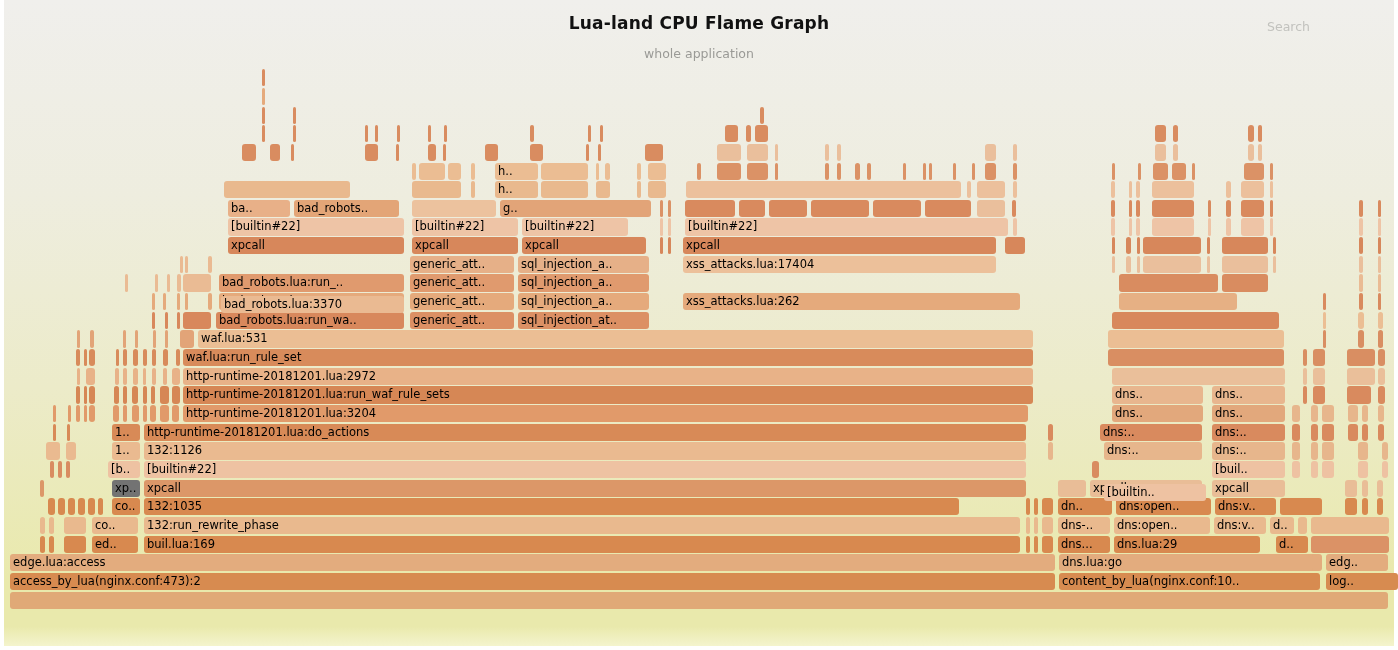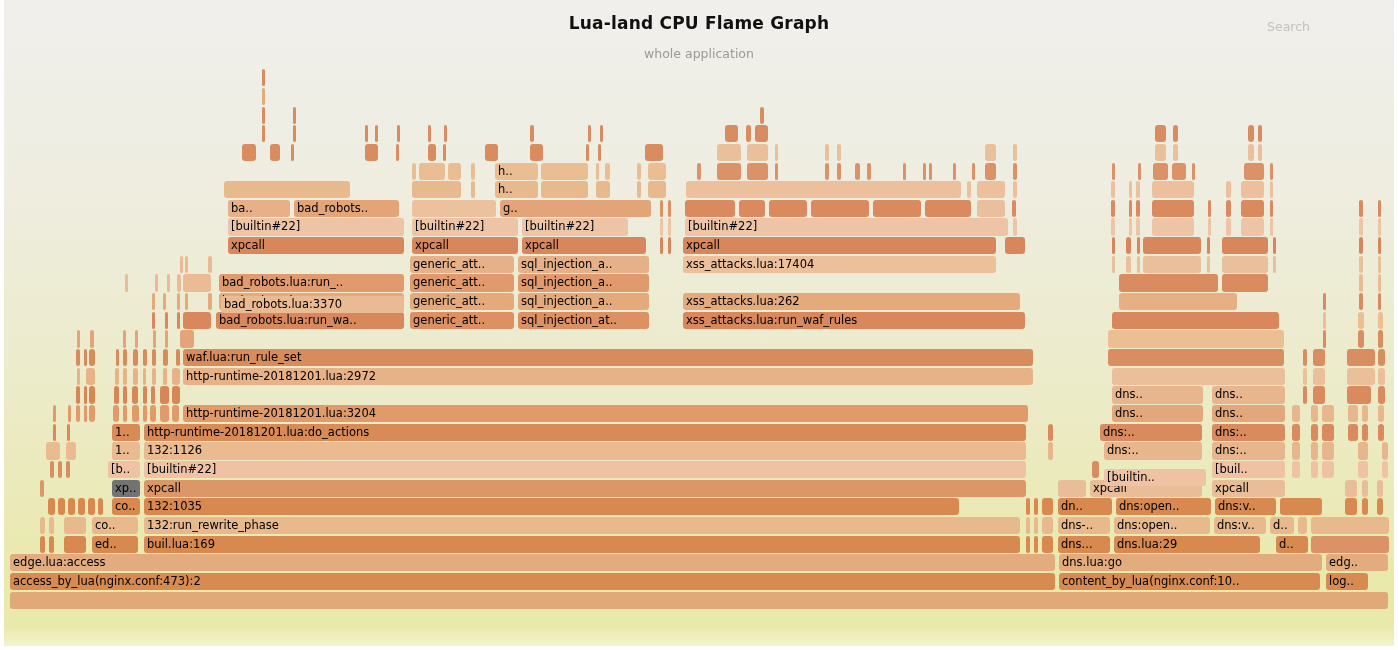--- a/index.html
+++ b/index.html
@@ -36,21 +36,21 @@
 <div id="bg"></div>
 
 <div id="title">Lua-land CPU Flame Graph</div>
 <div id="subtitle">whole application</div>
 <div id="search">Search</div>
 
 <div id="graph">
     <div class="frame" style="left: 10px; top: 591.6px; width: 1378.4px; background: rgb(224, 169, 119);"></div>
     <div class="frame" style="left: 10px; top: 573px; width: 1045.4px; background: rgb(215, 139, 80);">access_by_lua(nginx.conf:473):2</div>
     <div class="frame" style="left: 1059px; top: 573px; width: 261.4px; background: rgb(215, 139, 80);">content_by_lua(nginx.conf:10..</div>
-    <div class="frame" style="left: 1326px; top: 573px; width: 42px; background: rgb(215, 139, 80);">log..</div>
+    <div class="frame" style="left: 1326px; top: 573px; width: 72px; background: rgb(215, 139, 80);">log..</div>
     <div class="frame" style="left: 1059px; top: 554.3px; width: 261.4px; background: rgb(227, 172, 126);">dns.lua:go</div>
     <div class="frame" style="left: 10px; top: 554.3px; width: 1045.4px; background: rgb(227, 172, 126);">edge.lua:access</div>
     <div class="frame" style="left: 1312px; top: 554.3px; width: 10.4px; background: rgb(227, 172, 126);"></div>
     <div class="frame" style="left: 1326px; top: 554.3px; width: 62.4px; background: rgb(227, 172, 126);">edg..</div>
     <div class="frame" style="left: 40px; top: 535.7px; width: 5.4px; background: rgb(216, 137, 79);"></div>
     <div class="frame" style="left: 49px; top: 535.7px; width: 5.4px; background: rgb(216, 137, 79);"></div>
     <div class="frame" style="left: 64px; top: 535.7px; width: 22.4px; background: rgb(216, 137, 79);"></div>
     <div class="frame" style="left: 92px; top: 535.7px; width: 46.4px; background: rgb(216, 137, 79);">ed..</div>
     <div class="frame" style="left: 144px; top: 535.7px; width: 876.4px; background: rgb(216, 137, 79);">buil.lua:169</div>
     <div class="frame" style="left: 1026px; top: 535.7px; width: 4.4px; background: rgb(216, 137, 79);"></div>
@@ -100,21 +100,21 @@
     <div class="frame" style="left: 1212px; top: 479.7px; width: 73.4px; background: rgb(233, 189, 151);">xpcall</div>
     <div class="frame" style="left: 1345px; top: 479.7px; width: 12.4px; background: rgb(233, 189, 151);"></div>
     <div class="frame" style="left: 1362px; top: 479.7px; width: 6.4px; background: rgb(233, 189, 151);"></div>
     <div class="frame" style="left: 1377px; top: 479.7px; width: 6.4px; background: rgb(233, 189, 151);"></div>
     <div class="frame" style="left: 50px; top: 461px; width: 4.4px; background: rgb(217, 140, 96);"></div>
     <div class="frame" style="left: 58px; top: 461px; width: 4.4px; background: rgb(217, 140, 96);"></div>
     <div class="frame" style="left: 66px; top: 461px; width: 4.4px; background: rgb(217, 140, 96);"></div>
     <div class="frame" style="left: 108px; top: 461px; width: 32.4px; background: rgb(238, 194, 162);">[b..</div>
     <div class="frame" style="left: 144px; top: 461px; width: 882.4px; background: rgb(238, 194, 162);">[builtin#22]</div>
     <div class="frame" style="left: 1092px; top: 461px; width: 7.4px; background: rgb(217, 140, 96);"></div>
-    <div class="frame" style="left: 1104px; top: 469px; width: 102px; background: rgb(238, 194, 162);">[builtin..</div>
+    <div class="frame" style="left: 1104px; top: 484px; width: 102px; background: rgb(238, 194, 162);">[builtin..</div>
     <div class="frame" style="left: 1212px; top: 461px; width: 73.4px; background: rgb(238, 194, 162);">[buil..</div>
     <div class="frame" style="left: 1292px; top: 461px; width: 8.4px; background: rgb(238, 194, 162);"></div>
     <div class="frame" style="left: 1311px; top: 461px; width: 7.4px; background: rgb(238, 194, 162);"></div>
     <div class="frame" style="left: 1322px; top: 461px; width: 12.4px; background: rgb(238, 194, 162);"></div>
     <div class="frame" style="left: 1358px; top: 461px; width: 10.4px; background: rgb(238, 194, 162);"></div>
     <div class="frame" style="left: 1382px; top: 461px; width: 6.4px; background: rgb(238, 194, 162);"></div>
     <div class="frame" style="left: 46px; top: 442.4px; width: 14.4px; background: rgb(234, 186, 144);"></div>
     <div class="frame" style="left: 66px; top: 442.4px; width: 10.4px; background: rgb(234, 186, 144);"></div>
     <div class="frame" style="left: 112px; top: 442.4px; width: 28.4px; background: rgb(234, 186, 144);">1..</div>
     <div class="frame" style="left: 144px; top: 442.4px; width: 882.4px; background: rgb(234, 186, 144);">132:1126</div>
@@ -163,20 +163,21 @@
     <div class="frame" style="left: 76px; top: 386.4px; width: 4.4px; background: rgb(214, 135, 85);"></div>
     <div class="frame" style="left: 84px; top: 386.4px; width: 2.4px; background: rgb(214, 135, 85);"></div>
     <div class="frame" style="left: 89px; top: 386.4px; width: 6.4px; background: rgb(214, 135, 85);"></div>
     <div class="frame" style="left: 114px; top: 386.4px; width: 5.4px; background: rgb(214, 135, 85);"></div>
     <div class="frame" style="left: 123px; top: 386.4px; width: 4.4px; background: rgb(214, 135, 85);"></div>
     <div class="frame" style="left: 132px; top: 386.4px; width: 6.4px; background: rgb(214, 135, 85);"></div>
     <div class="frame" style="left: 143px; top: 386.4px; width: 4.4px; background: rgb(214, 135, 85);"></div>
     <div class="frame" style="left: 151px; top: 386.4px; width: 4.4px; background: rgb(214, 135, 85);"></div>
     <div class="frame" style="left: 160px; top: 386.4px; width: 9.4px; background: rgb(214, 135, 85);"></div>
     <div class="frame" style="left: 172px; top: 386.4px; width: 8.4px; background: rgb(214, 135, 85);"></div>
+    <div class="frame" style="left: 183px; top: 386.4px; width: 850.4px; background: rgb(214, 135, 85);">http-runtime-20181201.lua:run_waf_rule_sets</div>
     <div class="frame" style="left: 1112px; top: 386.4px; width: 91.4px; background: rgb(232, 182, 142);">dns..</div>
     <div class="frame" style="left: 1212px; top: 386.4px; width: 73.4px; background: rgb(232, 182, 142);">dns..</div>
     <div class="frame" style="left: 1303px; top: 386.4px; width: 4.4px; background: rgb(217, 138, 94);"></div>
     <div class="frame" style="left: 1313px; top: 386.4px; width: 12.4px; background: rgb(217, 138, 94);"></div>
     <div class="frame" style="left: 1347px; top: 386.4px; width: 24.4px; background: rgb(217, 138, 94);"></div>
     <div class="frame" style="left: 1378px; top: 386.4px; width: 7.4px; background: rgb(217, 138, 94);"></div>
     <div class="frame" style="left: 77px; top: 367.7px; width: 2.4px; background: rgb(232, 178, 136);"></div>
     <div class="frame" style="left: 86px; top: 367.7px; width: 9.4px; background: rgb(232, 178, 136);"></div>
     <div class="frame" style="left: 115px; top: 367.7px; width: 4.4px; background: rgb(232, 178, 136);"></div>
     <div class="frame" style="left: 123px; top: 367.7px; width: 4.4px; background: rgb(232, 178, 136);"></div>
@@ -207,32 +208,32 @@
     <div class="frame" style="left: 1313px; top: 349.1px; width: 12.4px; background: rgb(217, 142, 98);"></div>
     <div class="frame" style="left: 1347px; top: 349.1px; width: 28.4px; background: rgb(217, 142, 98);"></div>
     <div class="frame" style="left: 1378px; top: 349.1px; width: 7.4px; background: rgb(217, 142, 98);"></div>
     <div class="frame" style="left: 77px; top: 330.4px; width: 3.4px; background: rgb(226, 164, 120);"></div>
     <div class="frame" style="left: 90px; top: 330.4px; width: 4.4px; background: rgb(226, 164, 120);"></div>
     <div class="frame" style="left: 123px; top: 330.4px; width: 3.4px; background: rgb(226, 164, 120);"></div>
     <div class="frame" style="left: 135px; top: 330.4px; width: 3.4px; background: rgb(226, 164, 120);"></div>
     <div class="frame" style="left: 153px; top: 330.4px; width: 3.4px; background: rgb(226, 164, 120);"></div>
     <div class="frame" style="left: 165px; top: 330.4px; width: 3.4px; background: rgb(226, 164, 120);"></div>
     <div class="frame" style="left: 180px; top: 330.4px; width: 14.4px; background: rgb(226, 164, 120);"></div>
+    <div class="frame" style="left: 198px; top: 330.4px; width: 835.4px; background: rgb(235, 190, 148);">waf.lua:531</div>
     <div class="frame" style="left: 1108px; top: 330.4px; width: 176.4px; background: rgb(235, 190, 148);"></div>
     <div class="frame" style="left: 1323px; top: 330.4px; width: 3.4px; background: rgb(217, 142, 98);"></div>
     <div class="frame" style="left: 1358px; top: 330.4px; width: 6.4px; background: rgb(217, 142, 98);"></div>
     <div class="frame" style="left: 1378px; top: 330.4px; width: 5.4px; background: rgb(217, 142, 98);"></div>
     <div class="frame" style="left: 152px; top: 311.7px; width: 3.4px; background: rgb(216, 136, 92);"></div>
     <div class="frame" style="left: 165px; top: 311.7px; width: 3.4px; background: rgb(216, 136, 92);"></div>
     <div class="frame" style="left: 177px; top: 311.7px; width: 3.4px; background: rgb(216, 136, 92);"></div>
     <div class="frame" style="left: 183px; top: 311.7px; width: 28.4px; background: rgb(216, 136, 92);"></div>
     <div class="frame" style="left: 216px; top: 311.7px; width: 188.4px; background: rgb(216, 136, 92);">bad_robots.lua:run_wa..</div>
     <div class="frame" style="left: 410px; top: 311.7px; width: 104.4px; background: rgb(220, 144, 100);">generic_att..</div>
     <div class="frame" style="left: 518px; top: 311.7px; width: 131.4px; background: rgb(220, 144, 100);">sql_injection_at..</div>
-    <div class="frame" style="left: 683px; top: 311.7px; width: 342.4px; background: rgb(216, 136, 92);">xss_attacks.lua:run_waf_rules</div>
     <div class="frame" style="left: 1112px; top: 311.7px; width: 167.4px; background: rgb(216, 136, 92);"></div>
     <div class="frame" style="left: 1323px; top: 311.7px; width: 3.4px; background: rgb(235, 190, 148);"></div>
     <div class="frame" style="left: 1358px; top: 311.7px; width: 6.4px; background: rgb(235, 190, 148);"></div>
     <div class="frame" style="left: 1378px; top: 311.7px; width: 5.4px; background: rgb(235, 190, 148);"></div>
     <div class="frame" style="left: 152px; top: 293.1px; width: 3.4px; background: rgb(229, 170, 124);"></div>
     <div class="frame" style="left: 163px; top: 293.1px; width: 3.4px; background: rgb(229, 170, 124);"></div>
     <div class="frame" style="left: 177px; top: 293.1px; width: 3.4px; background: rgb(229, 170, 124);"></div>
     <div class="frame" style="left: 185px; top: 293.1px; width: 2.4px; background: rgb(229, 170, 124);"></div>
     <div class="frame" style="left: 208px; top: 293.1px; width: 4.4px; background: rgb(229, 170, 124);"></div>
     <div class="frame" style="left: 219px; top: 293.1px; width: 185.4px; background: rgb(229, 170, 124);">bad_robots.lua:262</div>

